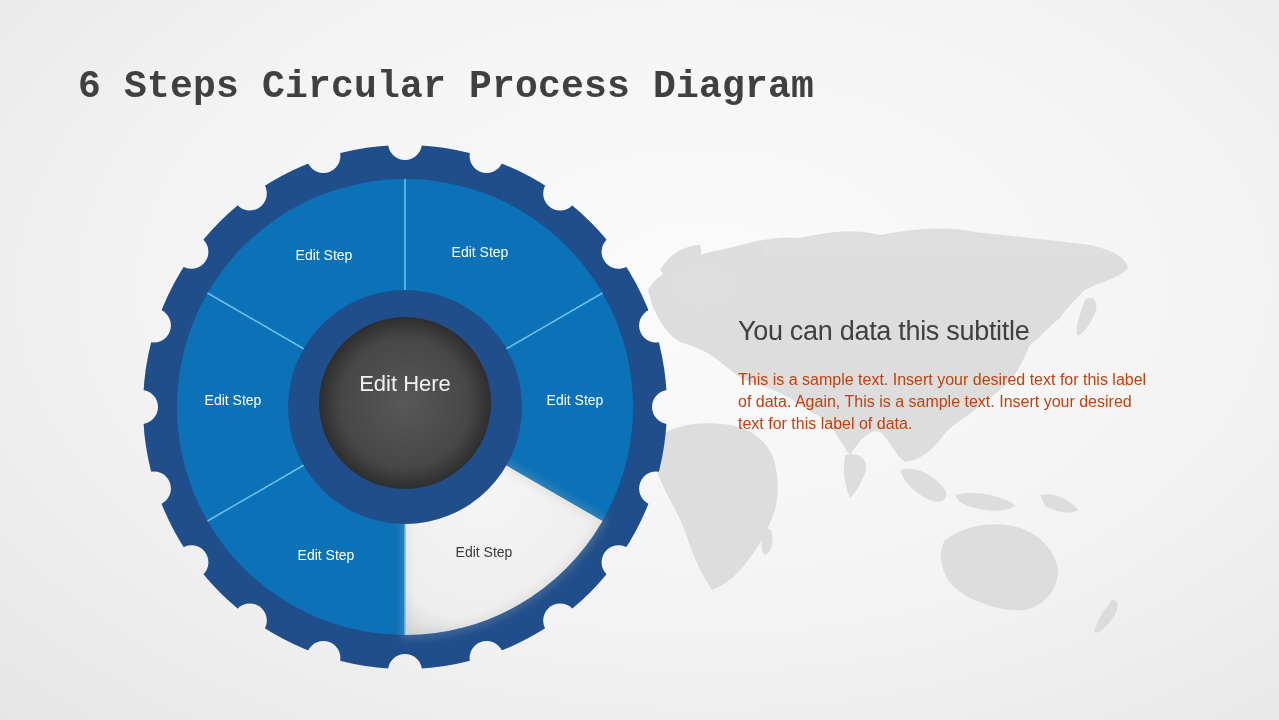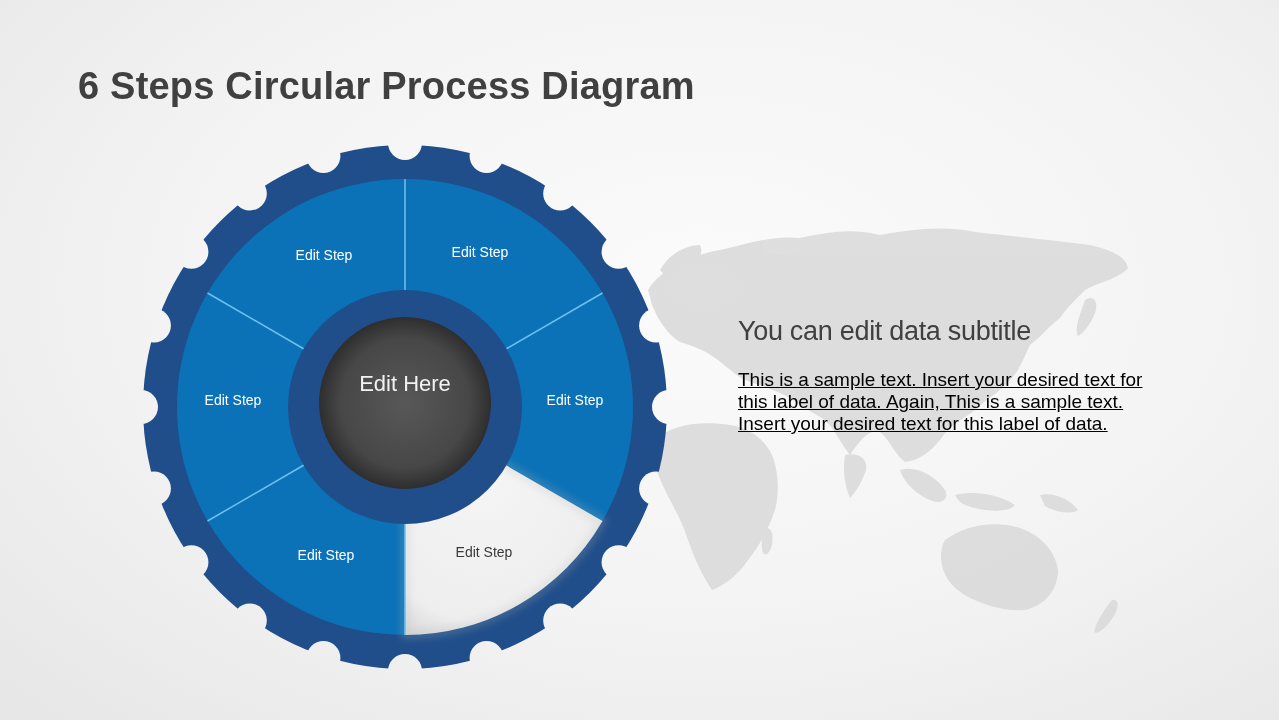--- a/index.html
+++ b/index.html
@@ -3,41 +3,41 @@
 <meta charset="utf-8">
 <style>
   html, body { margin: 0; padding: 0; }
   body {
     width: 1279px; height: 720px; overflow: hidden; position: relative;
     background: radial-gradient(ellipse at 55% 40%, #fbfbfb 0%, #f3f3f3 55%, #e6e6e6 100%);
     font-family: "Liberation Sans", sans-serif;
   }
   .slide-title {
     position: absolute; left: 78px; top: 40px;
-    font-family: Liberation Sans, sans-serif;
+    font-family: Liberation Mono, monospace;
     font-size: 38px; color: #404040; letter-spacing: 0.2px; white-space: nowrap;
   }
   .world-map { position: absolute; left: 0; top: 0; width: 1279px; height: 720px; }
   .diagram { position: absolute; left: 0; top: 0; width: 1279px; height: 720px; }
   .step-label {
     position: absolute; font-size: 14px; color: #ffffff; white-space: nowrap;
     transform: translate(-50%, -50%); cursor: pointer;
   }
   .step-label.active { color: #3a3a3a; }
   .center-label {
     position: absolute; left: 405px; top: 384px; transform: translate(-50%, -50%);
     font-size: 22px; color: #f2f2f2; white-space: nowrap; cursor: pointer;
   }
   .subtitle {
     position: absolute; left: 738px; top: 316px;
     font-size: 27px; color: #404040; white-space: nowrap; letter-spacing: -0.3px;
   }
   .body-text {
     position: absolute; left: 738px; top: 369px; width: 420px;
-    font-size: 19px; line-height: 22px; color: #000000; text-decoration: underline;
+    font-size: 16px; line-height: 22px; color: #c2410c;
   }
 </style>
 </head>
 <body>
 
 <svg class="world-map" viewBox="0 0 1279 720">
   <g fill="#d9d9d9" opacity="0.85">
 
     <path d="M648,290 C660,270 690,255 720,250 C745,245 770,235 800,238 C830,232 850,228 880,235 C910,230 940,225 975,232 C1010,236 1050,240 1090,245 C1110,250 1125,255 1128,268 C1120,278 1100,282 1085,290 C1075,300 1065,310 1060,318 C1050,325 1040,338 1030,345 C1025,355 1020,370 1010,380 C1000,392 985,400 975,410 C965,418 950,425 940,440 C930,452 920,460 905,462 C895,455 890,440 880,432 C870,428 860,440 850,455 C842,445 835,430 825,420 C812,412 800,405 790,398 C775,390 760,385 745,380 C735,375 725,365 715,358 C705,350 690,345 680,342 C668,335 658,320 652,305 Z"></path>
 
@@ -127,14 +127,14 @@
 
 <div class="step-label" style="left:324px; top:255px;">Edit Step</div>
 <div class="step-label" style="left:480px; top:252px;">Edit Step</div>
 <div class="step-label" style="left:575px; top:400px;">Edit Step</div>
 <div class="step-label active" style="left:484px; top:552px;">Edit Step</div>
 <div class="step-label" style="left:326px; top:555px;">Edit Step</div>
 <div class="step-label" style="left:233px; top:400px;">Edit Step</div>
 
 <div class="center-label">Edit Here</div>
 
-<div class="subtitle">You can edit data subtitle</div>
+<div class="subtitle">You can data this subtitle</div>
 <div class="body-text">This is a sample text. Insert your desired text for this label of data. Again, This is a sample text. Insert your desired text for this label of data.</div>
 
 </body></html>

